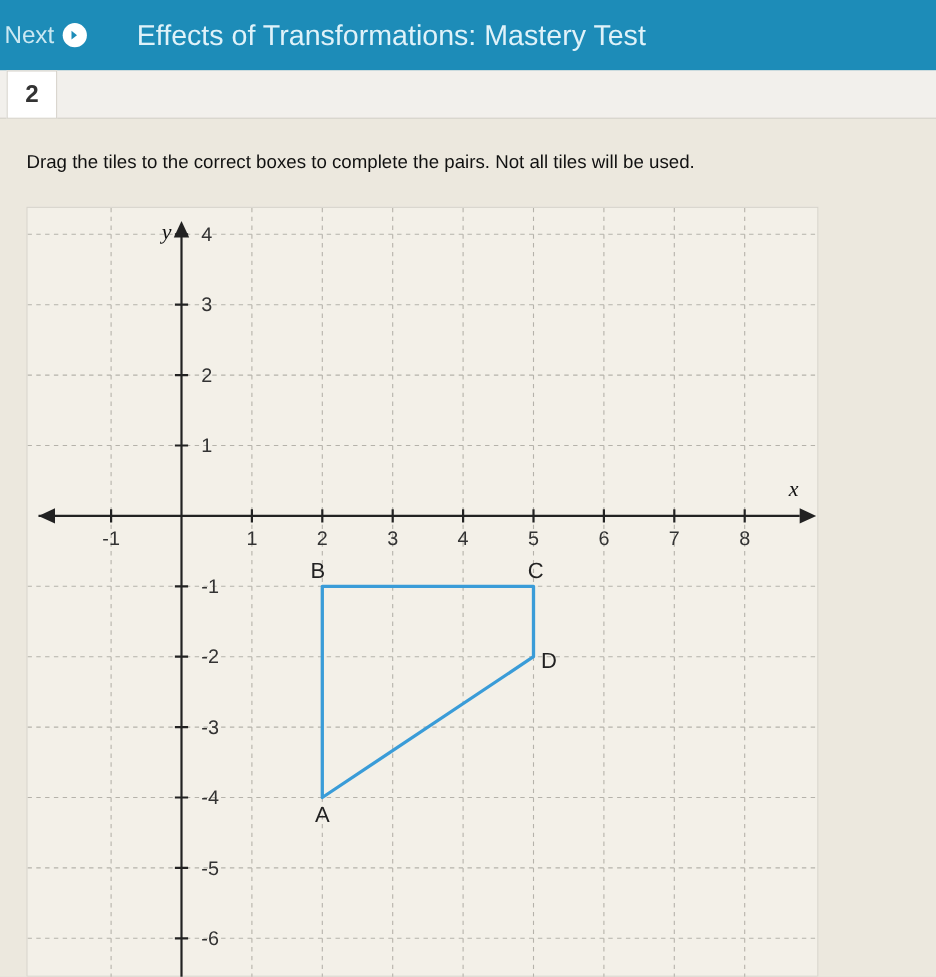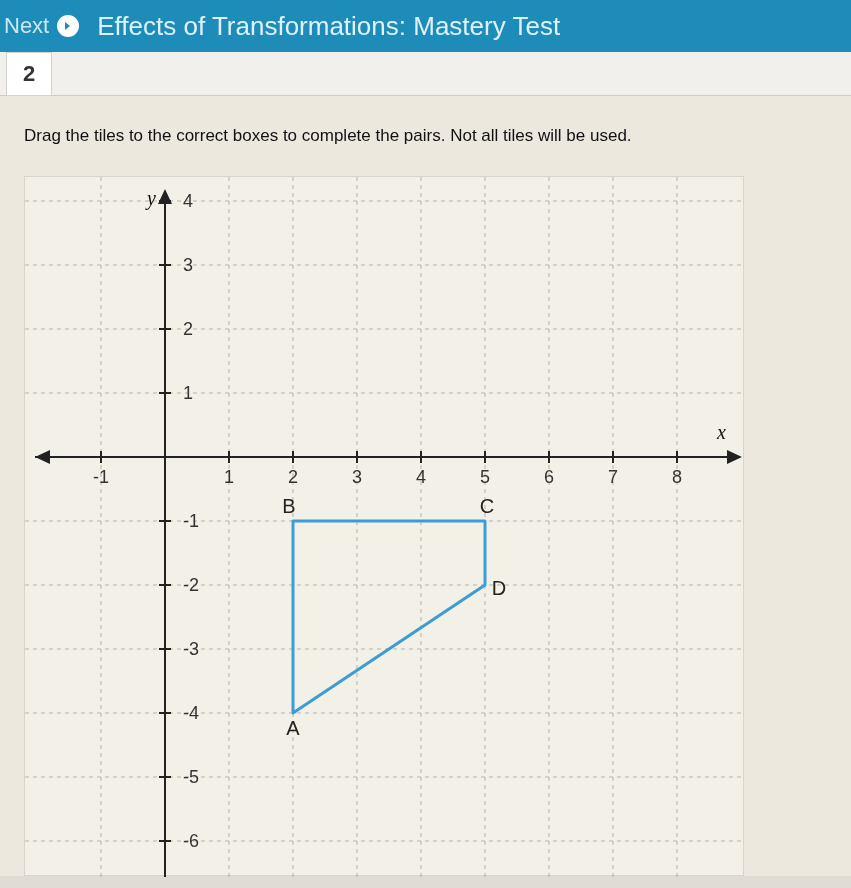--- a/index.html
+++ b/index.html
@@ -4,21 +4,21 @@
   <style>
     * { margin: 0; padding: 0; box-sizing: border-box; }
     html, body { width: 851px; height: 888px; overflow: hidden; }
     body {
       font-family: Arial, Helvetica, sans-serif;
       background: #e0dcd4;
       position: relative;
     }
     .header-bar {
       background: #1d8cb8;
-      height: 52px;
+      height: 64px;
       display: flex;
       align-items: center;
       padding: 0 0 0 0;
     }
     .next-btn {
       color: #cbe8f2;
       font-size: 22px;
       display: flex;
       align-items: center;
       gap: 8px;
@@ -33,21 +33,21 @@
       display: flex;
       align-items: center;
       justify-content: center;
       color: #1d8cb8;
       font-size: 14px;
       font-weight: bold;
     }
     .header-title {
       color: #dff2f9;
       font-size: 26px;
-      margin-left: 18px;
+      margin-left: 45px;
       font-weight: 400;
     }
     .question-num-bar {
       background: #f2f0ec;
       height: 44px;
       border-bottom: 1px solid #cfcbc3;
       display: flex;
       align-items: center;
     }
     .question-num {

